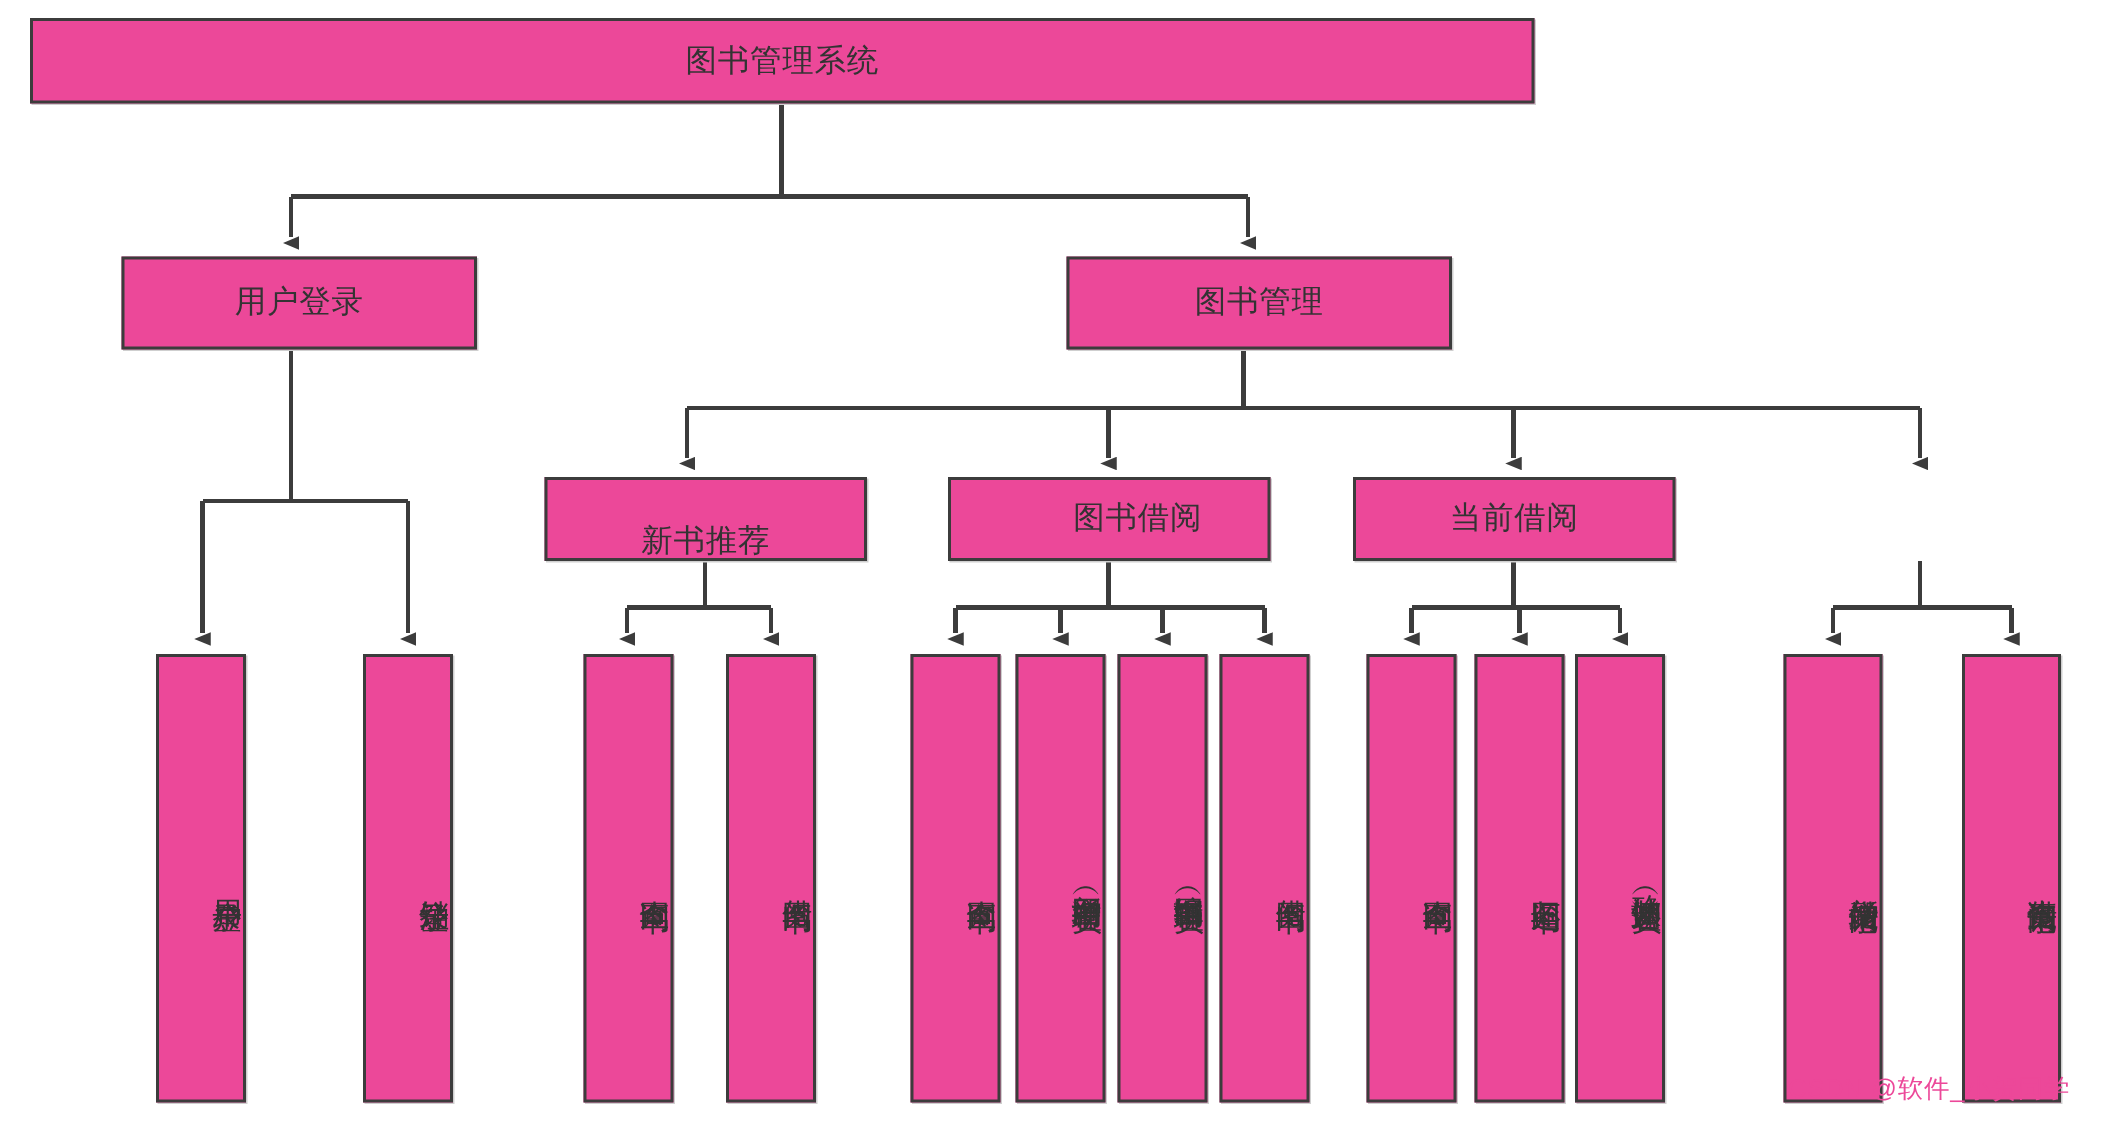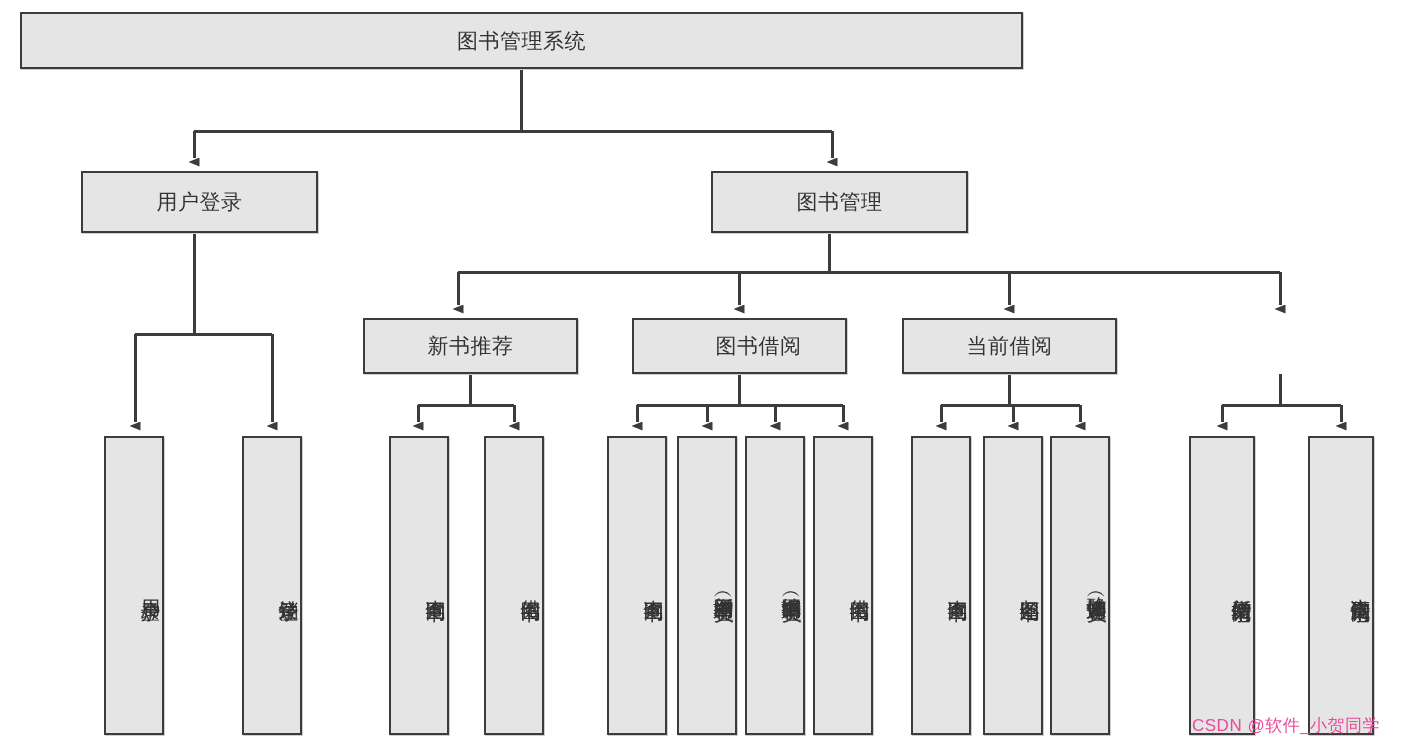--- a/index.html
+++ b/index.html
@@ -21,21 +21,21 @@
     position: absolute;
     left: 0;
     top: 0;
     width: 1405px;
     height: 747px;
     pointer-events: none;
   }
   .node {
     position: absolute;
     box-sizing: border-box;
-    background: #e5e5e5;
+    background: #ec4899;
     border: 2px solid #3c3c3c;
     box-shadow: 1px 1px 0 0 #cfcfcf;
     display: flex;
     align-items: center;
     justify-content: center;
     color: #333333;
     font-size: 21px;
     line-height: 1.1;
     letter-spacing: 0.5px;
     text-align: center;
@@ -125,21 +125,21 @@
     <span class="lbl">图书管理系统</span>
   </div>
 
   <div class="node h" id="n-l2-0" style="left: 81px; top: 171px; width: 237px; height: 62px;">
     <span class="lbl">用户登录</span>
   </div>
   <div class="node h" id="n-l2-1" style="left: 711px; top: 171px; width: 257px; height: 62px;">
     <span class="lbl">图书管理</span>
   </div>
 
-  <div class="node h" id="n-l3-0" style="left: 363px; top: 318px; width: 215px; height: 56px;">
+  <div class="node h" id="n-l3-0" style="left: 363px; top: 318px; width: 215px; height: 56px; align-items: flex-end;">
     <span class="lbl">新书推荐</span>
   </div>
   <div class="node h" id="n-l3-1" style="left: 632px; top: 318px; width: 215px; height: 56px; padding-left: 44px;">
     <span class="lbl">图书借阅</span>
   </div>
   <div class="node h" id="n-l3-2" style="left: 902px; top: 318px; width: 215px; height: 56px;">
     <span class="lbl">当前借阅</span>
   </div>
 
   <div class="node v" id="n-lf-0" style="left: 104px; top: 436px; width: 60px; height: 299px;">

